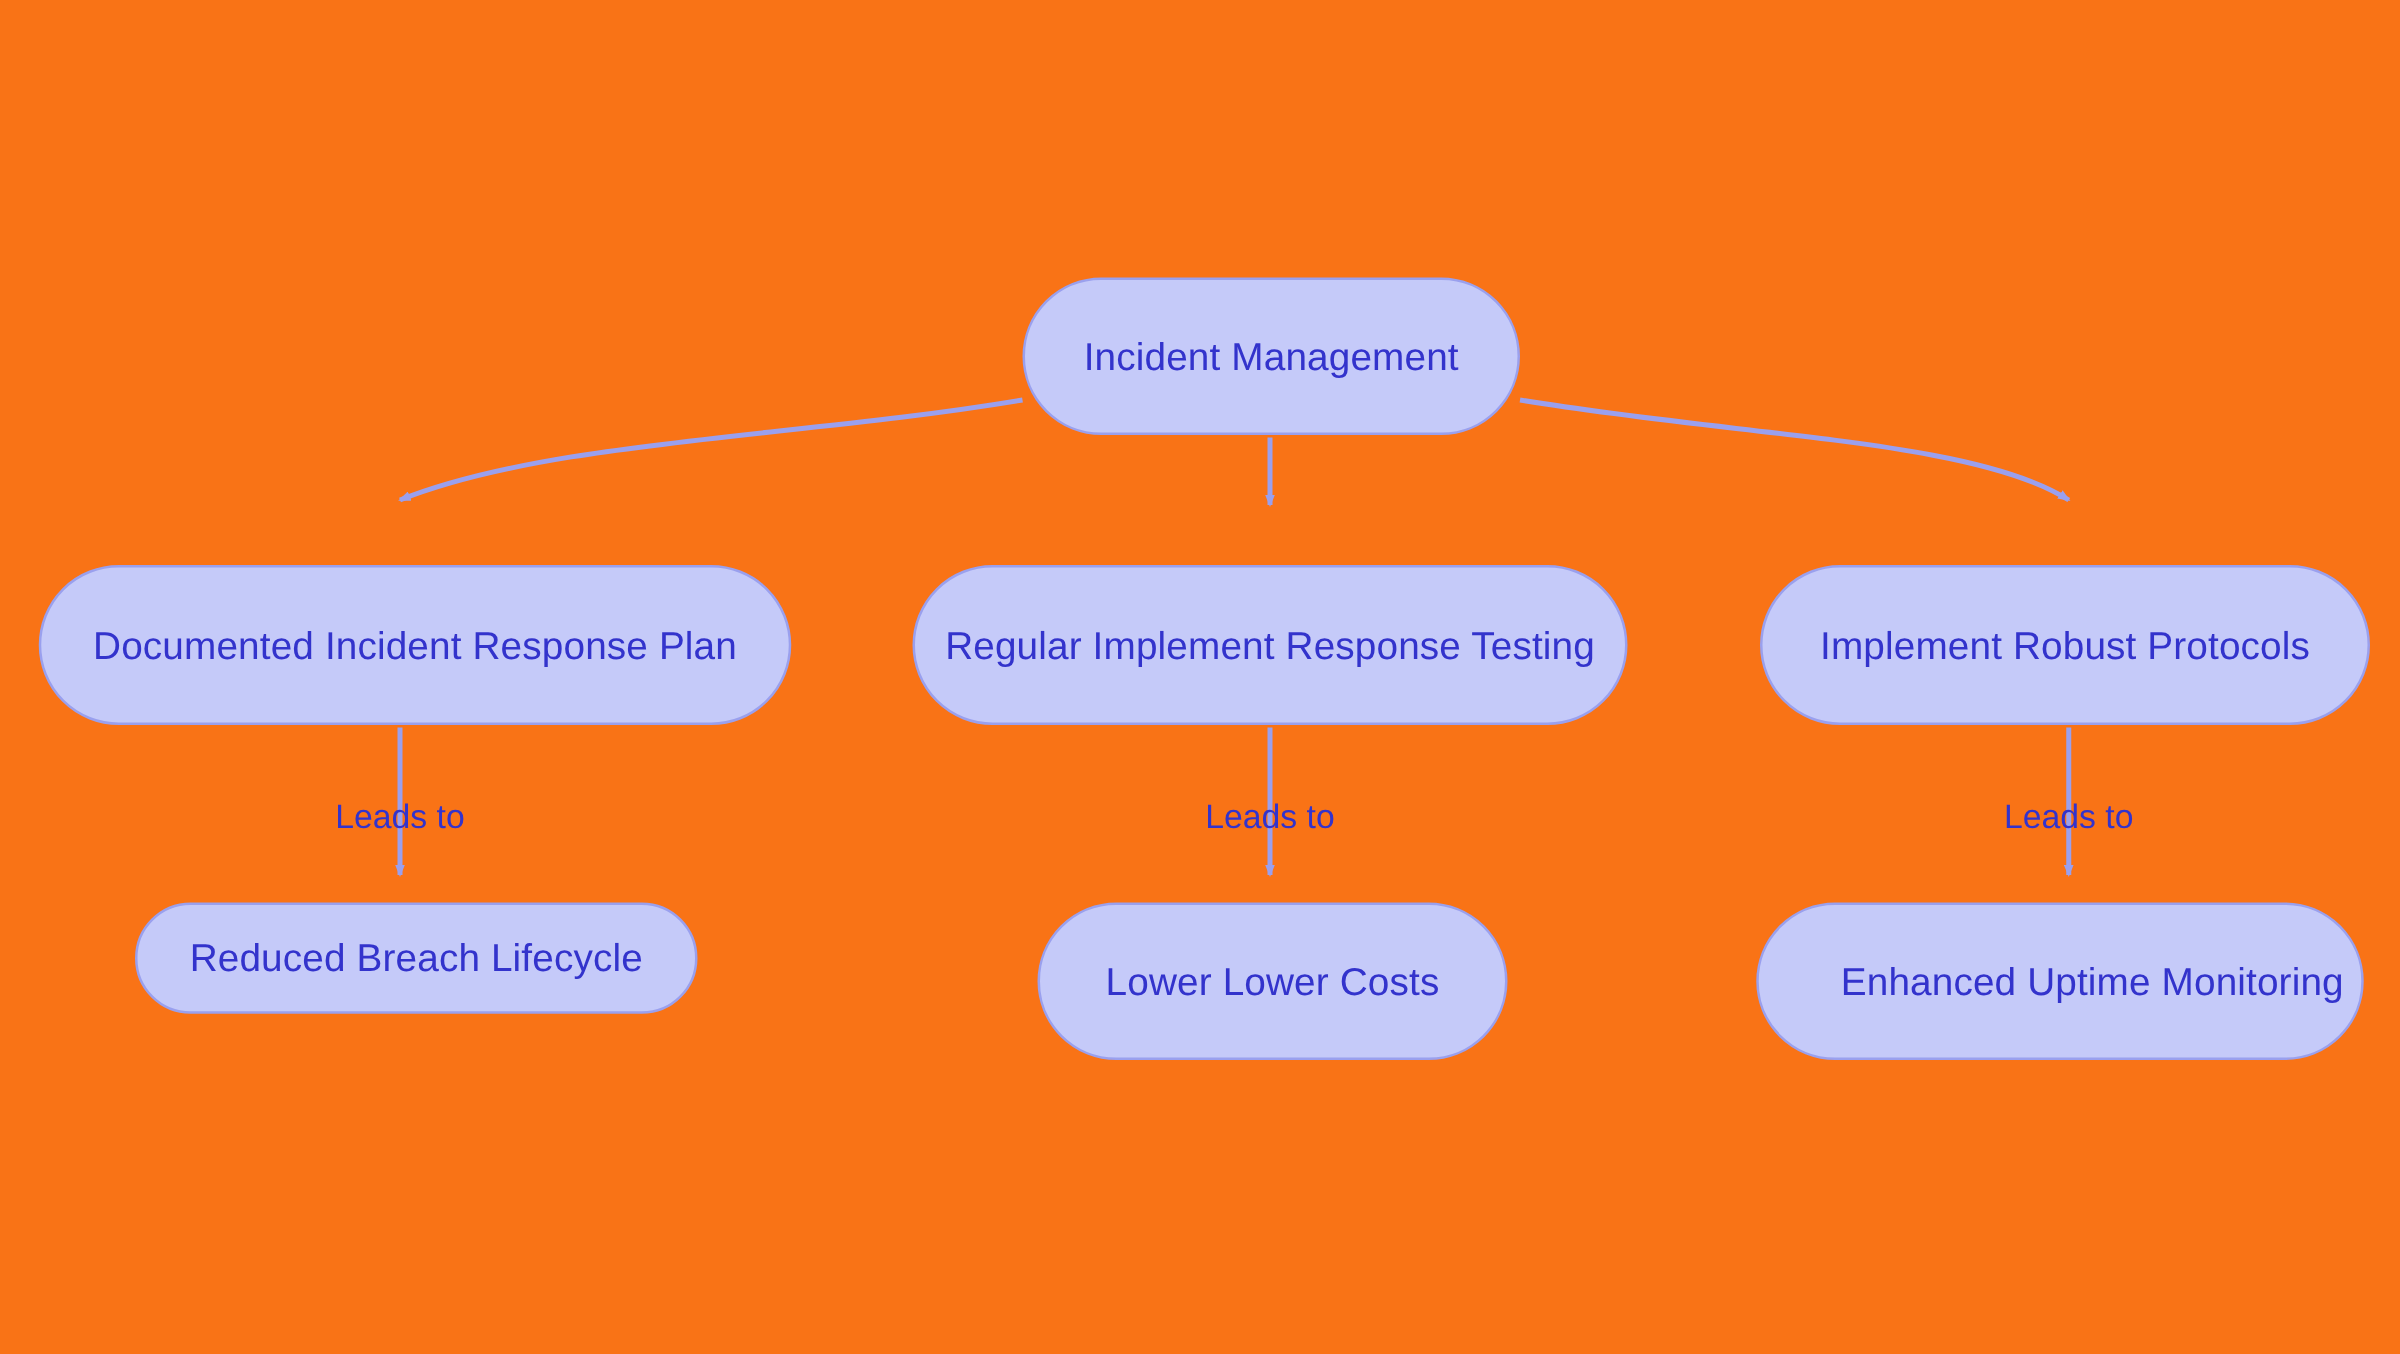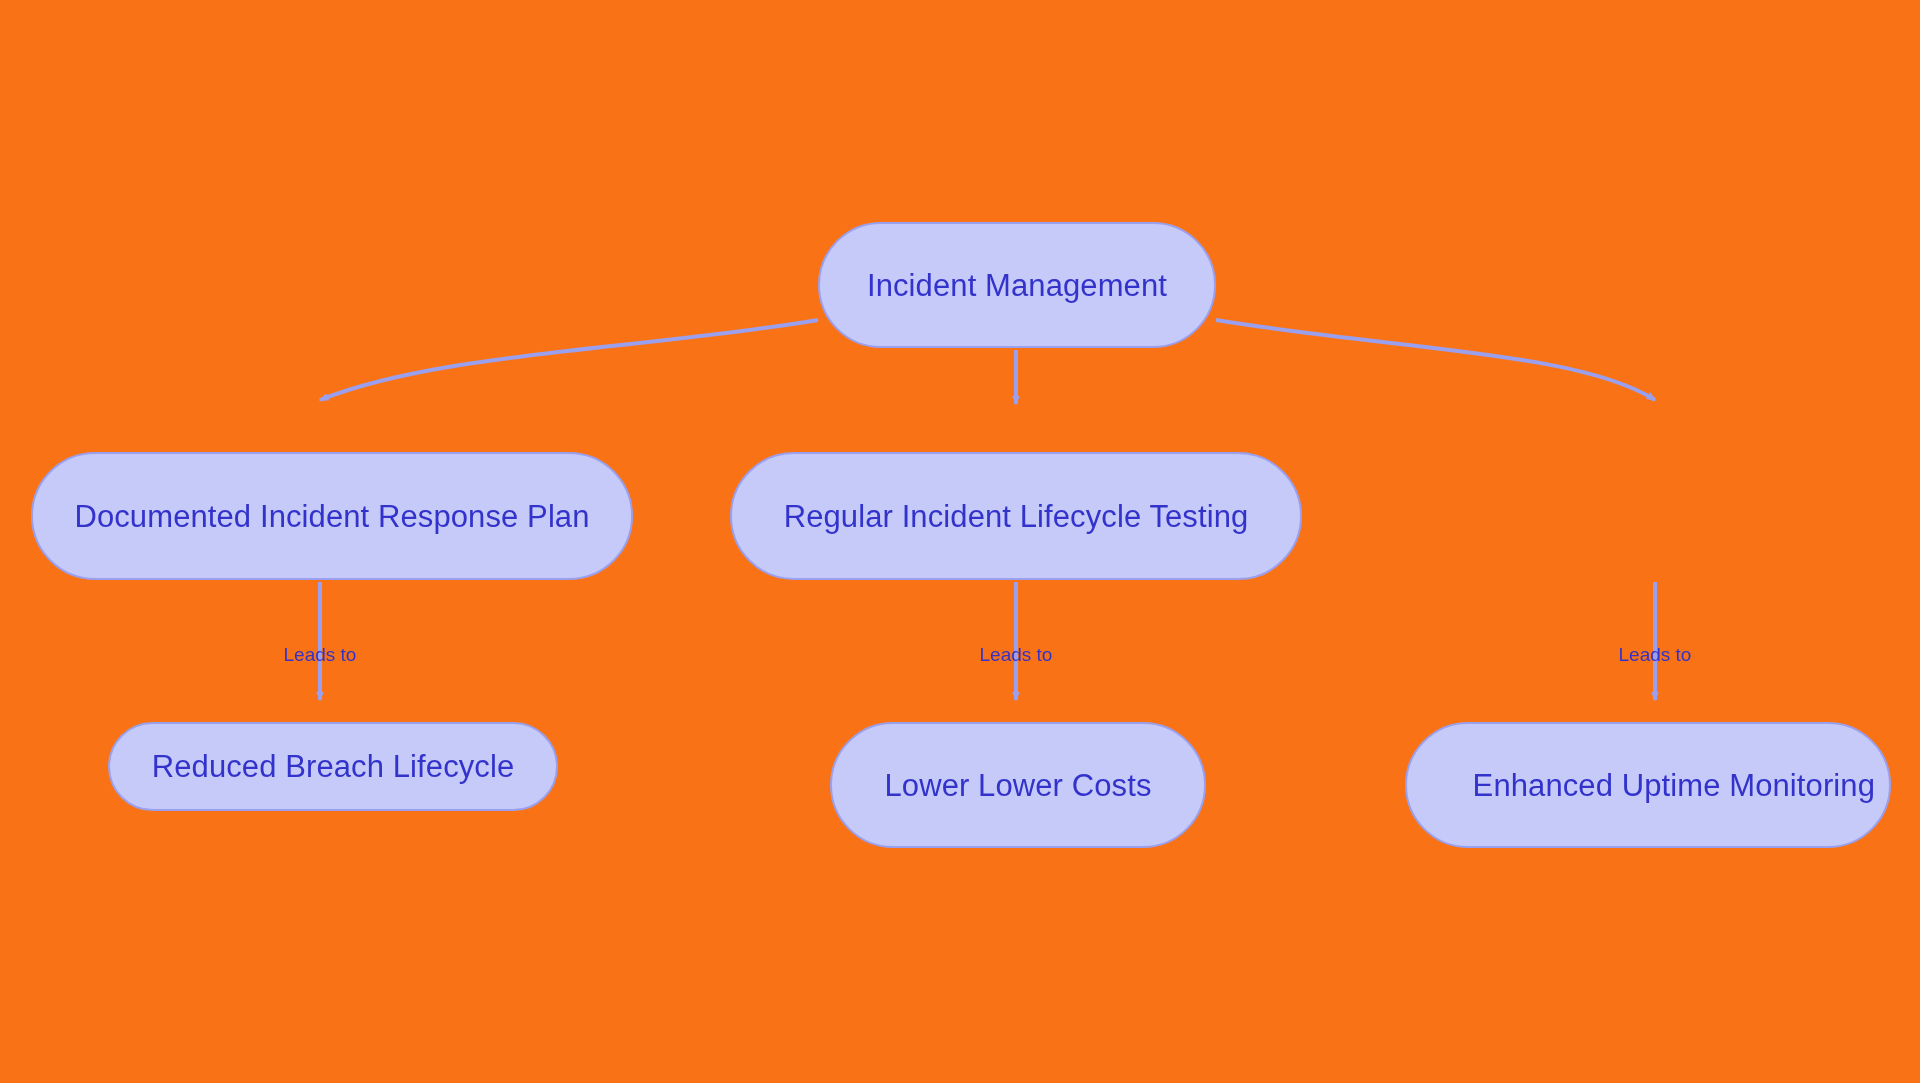--- a/index.html
+++ b/index.html
@@ -44,21 +44,21 @@
     text-align: center;
   }
   .node-label {
     display: block;
     line-height: 1;
     padding: 0 14px;
   }
   .edge-label {
     position: absolute;
     color: #3333cc;
-    font-size: 19px;
+    font-size: 27px;
     line-height: 1;
     white-space: nowrap;
     transform: translate(-50%, -50%);
     background: transparent;
   }
 </style>
 </head>
 <body>
 
 <div id="canvas">
@@ -85,23 +85,26 @@
 
   <div class="node" style="left:818px; top:222px; width:398px; height:126px;">
     <span class="node-label">Incident Management</span>
   </div>
 
   <div class="node" style="left:31px; top:452px; width:602px; height:128px;">
     <span class="node-label">Documented Incident Response Plan</span>
   </div>
 
   <div class="node" style="left:730px; top:452px; width:572px; height:128px;">
-    <span class="node-label">Regular Incident Lifecycle Testing</span>
+    <span class="node-label">Regular Implement Response Testing</span>
   </div>
 
+  <div class="node" style="left:1408px; top:452px; width:488px; height:128px;">
+    <span class="node-label">Implement Robust Protocols</span>
+  </div>
 
   <div class="edge-label" style="left:320px; top:654px;">Leads to</div>
 
   <div class="edge-label" style="left:1016px; top:654px;">Leads to</div>
 
   <div class="edge-label" style="left:1655px; top:654px;">Leads to</div>
 
   <div class="node" style="left:108px; top:722px; width:450px; height:89px;">
     <span class="node-label">Reduced Breach Lifecycle</span>
   </div>

